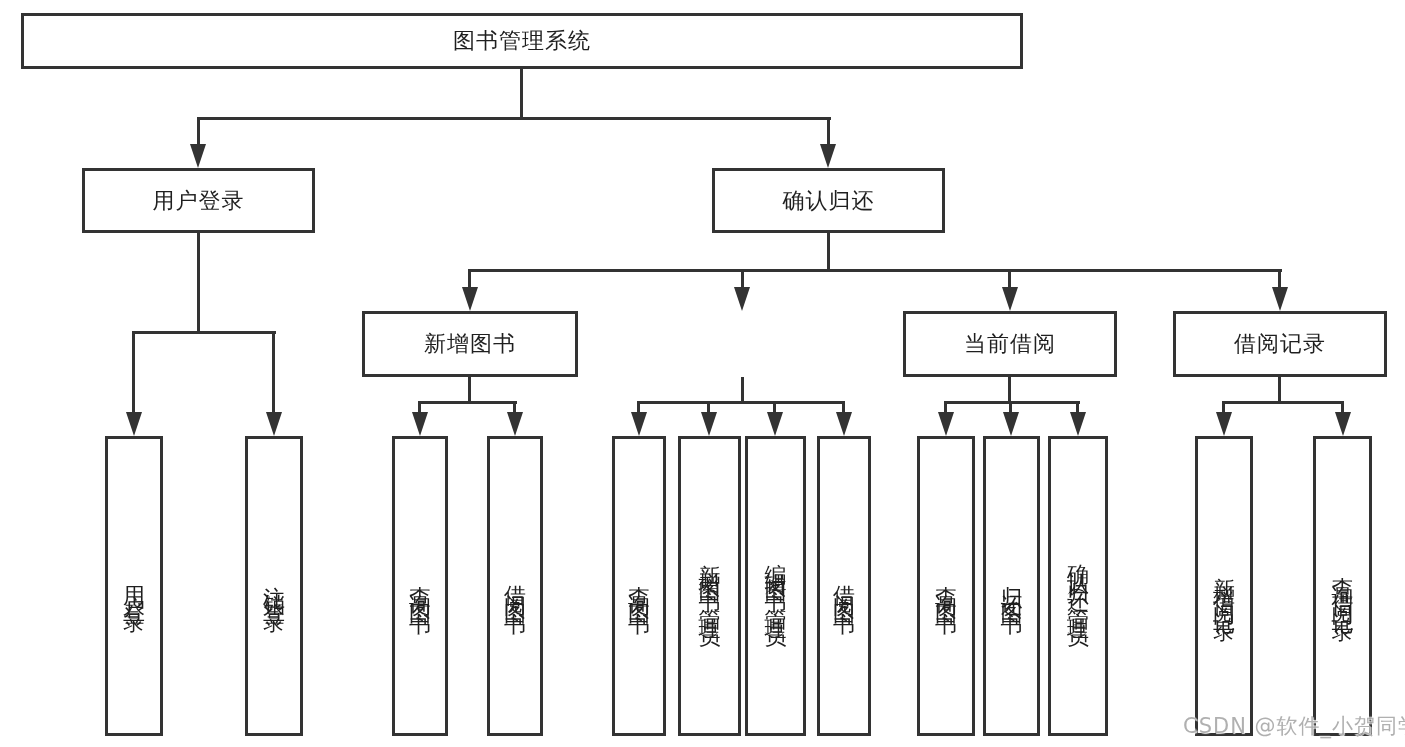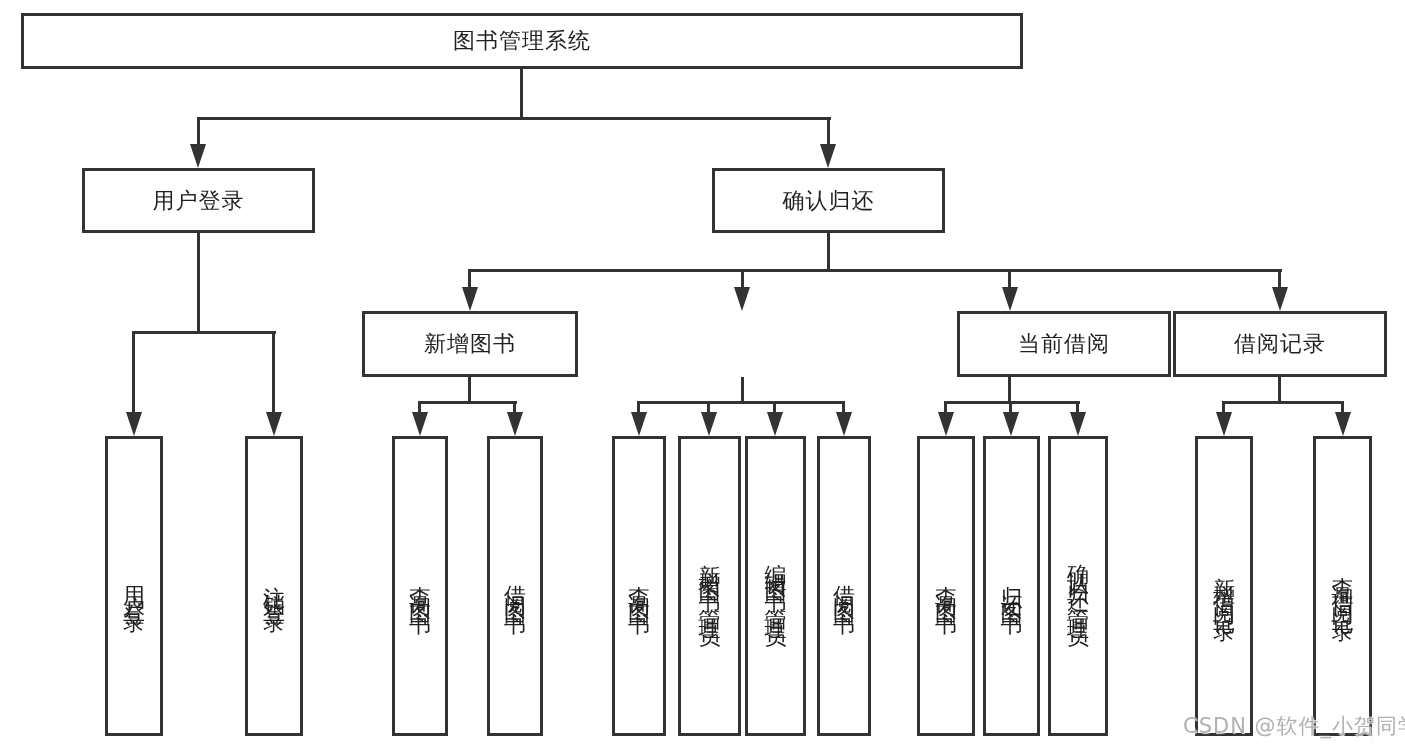--- a/index.html
+++ b/index.html
@@ -105,21 +105,21 @@
     <div class="arrow" style="left:734px;top:287px"></div>
     <div class="vline" style="left:1008px;top:269px;height:21px"></div>
     <div class="arrow" style="left:1002px;top:287px"></div>
     <div class="vline" style="left:1278px;top:269px;height:21px"></div>
     <div class="arrow" style="left:1272px;top:287px"></div>
   </div>
 
   <div class="node" style="left:362px;top:311px;width:216px;height:66px">
     <span>新增图书</span>
   </div>
-  <div class="node" style="left:957px;top:311px;width:214px;height:66px">
+  <div class="node" style="left:903px;top:311px;width:214px;height:66px">
     <span>当前借阅</span>
   </div>
   <div class="node" style="left:1173px;top:311px;width:214px;height:66px">
     <span>借阅记录</span>
   </div>
 
   <div>
     <div class="vline" style="left:468px;top:377px;height:27px"></div>
     <div class="hline" style="left:418px;top:401px;width:99px"></div>
     <div class="vline" style="left:418px;top:401px;height:13px"></div>

